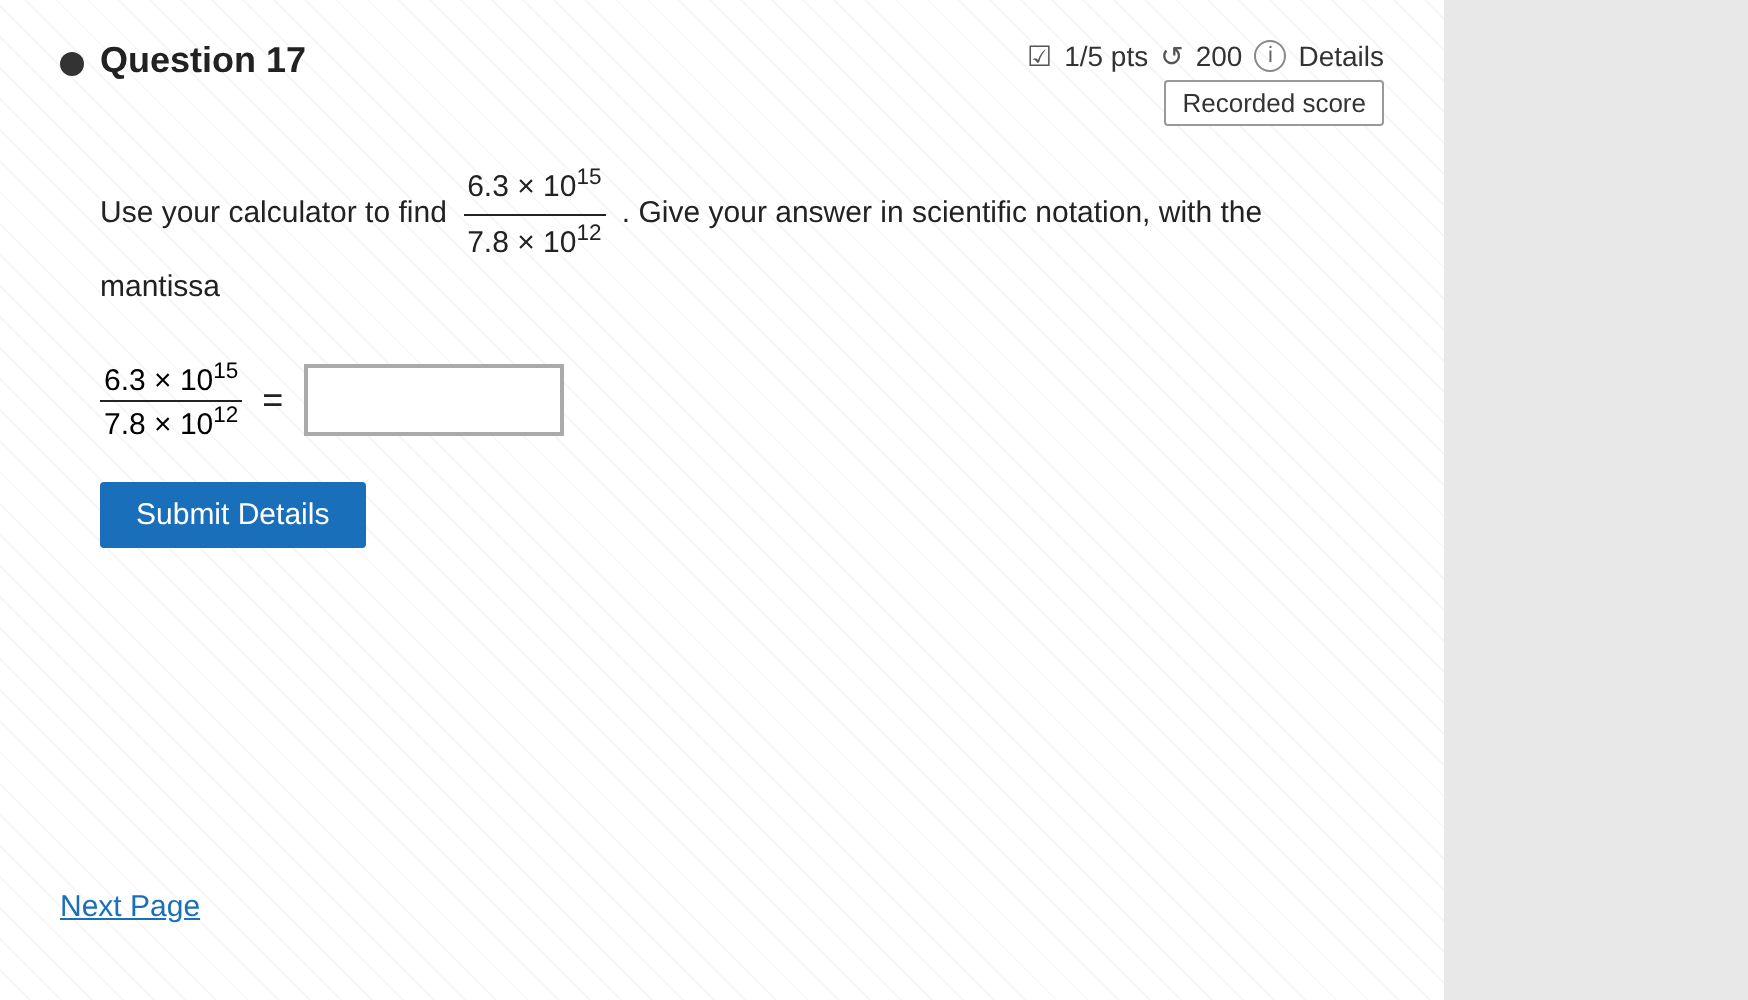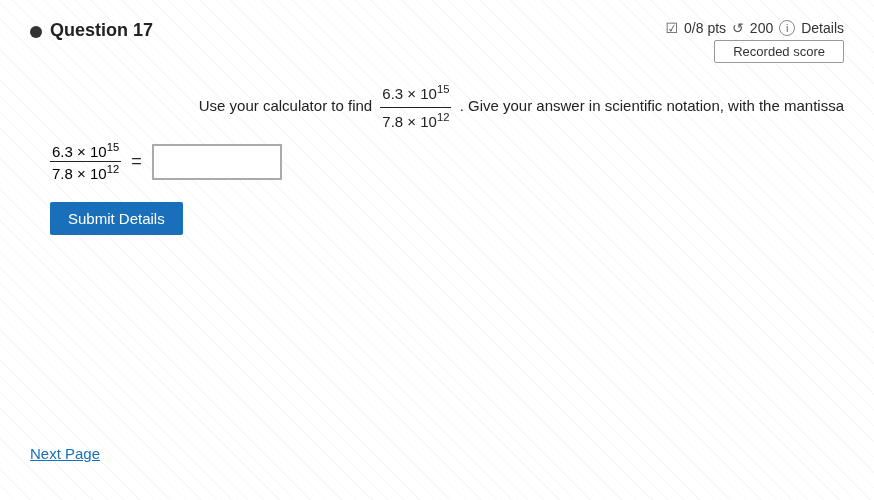--- a/index.html
+++ b/index.html
@@ -8,21 +8,21 @@
       font-family: Arial, sans-serif;
       background: #e8e8e8;
       width: 874px;
       min-height: 500px;
       display: flex;
       align-items: stretch;
     }
 
     .page-container {
       background: #ffffff;
-      width: 874px;
+      width: 722px;
       min-height: 500px;
       position: relative;
       padding: 20px 30px 30px 30px;
       background-image: repeating-linear-gradient(
         45deg,
         transparent,
         transparent 10px,
         rgba(200,200,200,0.15) 10px,
         rgba(200,200,200,0.15) 11px
       );
@@ -106,38 +106,37 @@
     .details-link {
       color: #333;
       text-decoration: none;
       font-size: 14px;
     }
 
     .recorded-score-badge {
       background: #ffffff;
       border: 1px solid #999;
       border-radius: 2px;
-      padding: 3px 18px;
+      padding: 3px 8px;
       font-size: 13px;
       color: #333;
       text-align: right;
     }
 
     
     .question-body {
       margin-left: 20px;
       margin-bottom: 20px;
     }
 
     .question-text {
       font-size: 15px;
       color: #222;
       line-height: 1.5;
-      margin-bottom: 8px;
-      text-align: right;
+      margin-bottom: 24px;
     }
 
     .fraction-inline {
       display: inline-flex;
       flex-direction: column;
       align-items: center;
       vertical-align: middle;
       margin: 0 4px;
       font-size: 15px;
     }
@@ -225,21 +224,21 @@
 
   <div class="question-header">
     <div class="question-title-row">
       <span class="question-dot"></span>
       <span class="question-title">Question 17</span>
     </div>
 
     <div class="score-area">
       <div class="score-line">
         <span class="score-icon">☑</span>
-        <span class="score-pts">0/8 pts</span>
+        <span class="score-pts">1/5 pts</span>
         <span class="history-icon">↺</span>
         <span class="score-pts">200</span>
         <span class="info-icon">i</span>
         <a class="details-link">Details</a>
       </div>
       <div class="recorded-score-badge">Recorded score</div>
     </div>
   </div>
 
   <div class="question-body">

